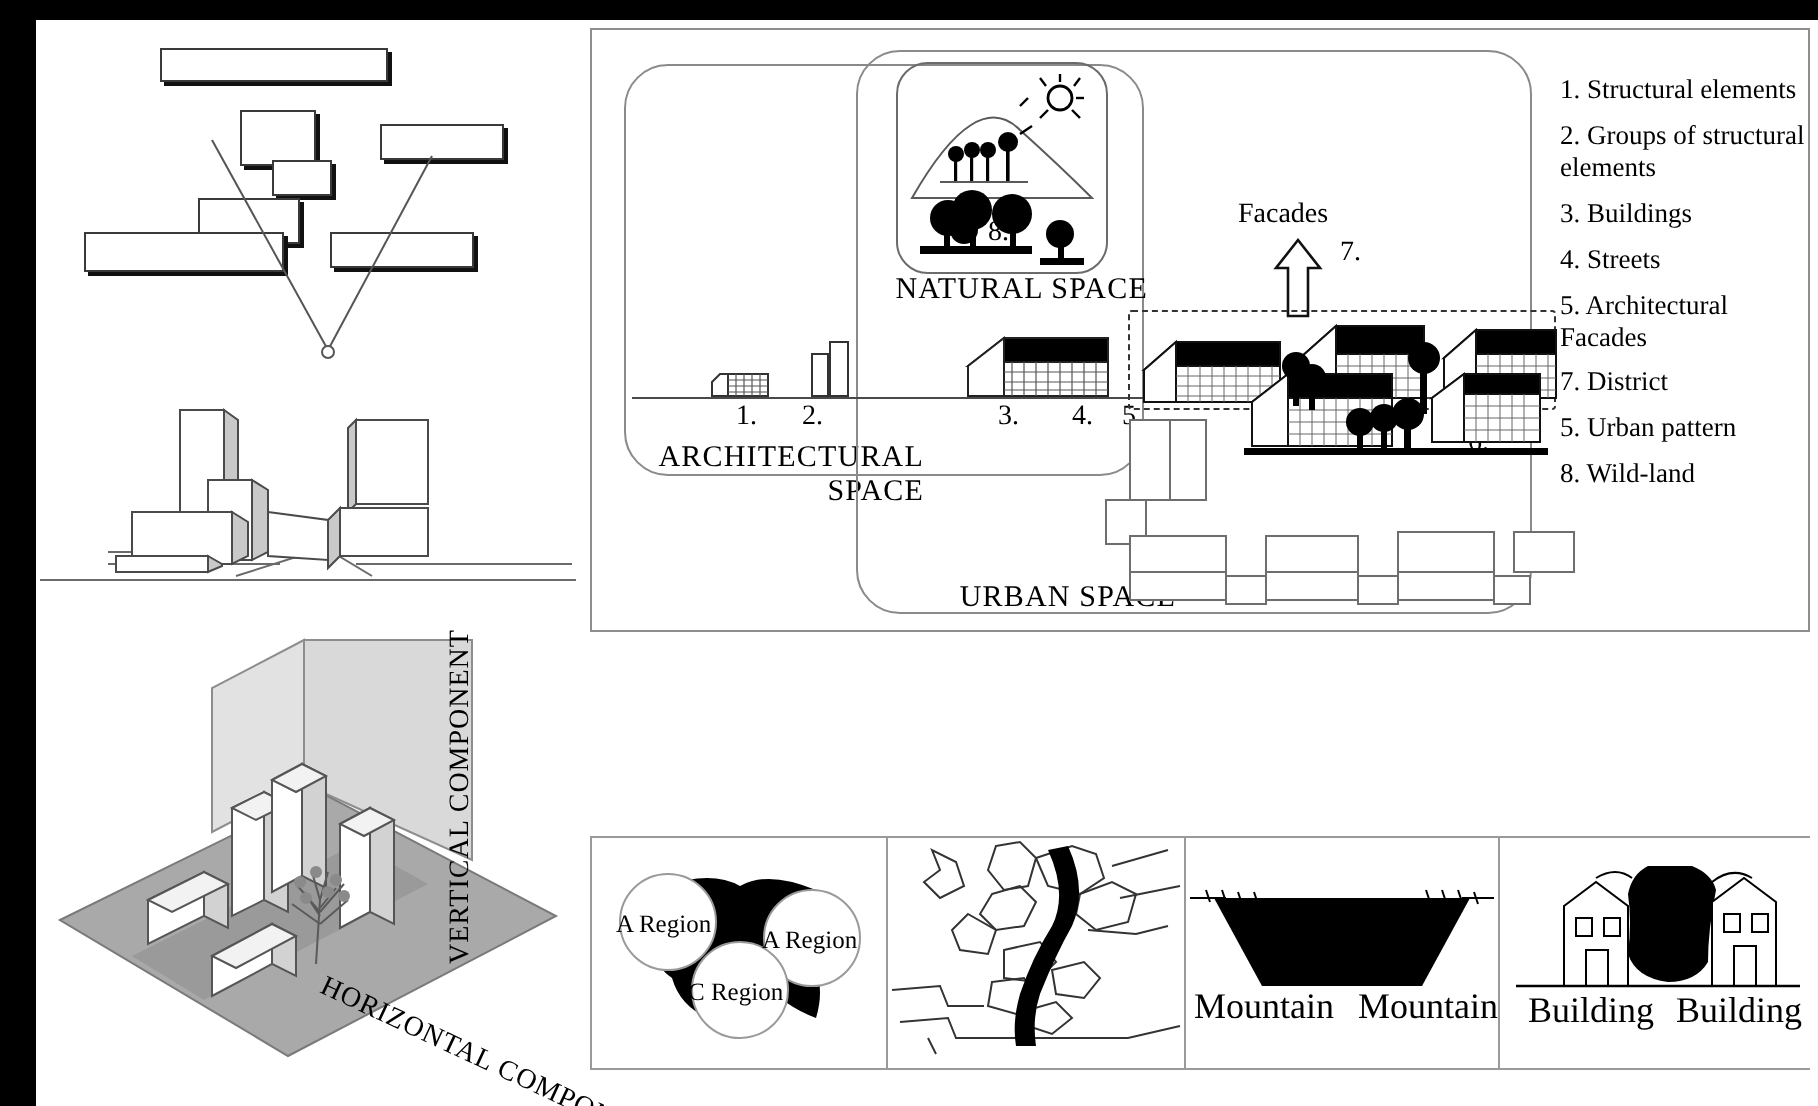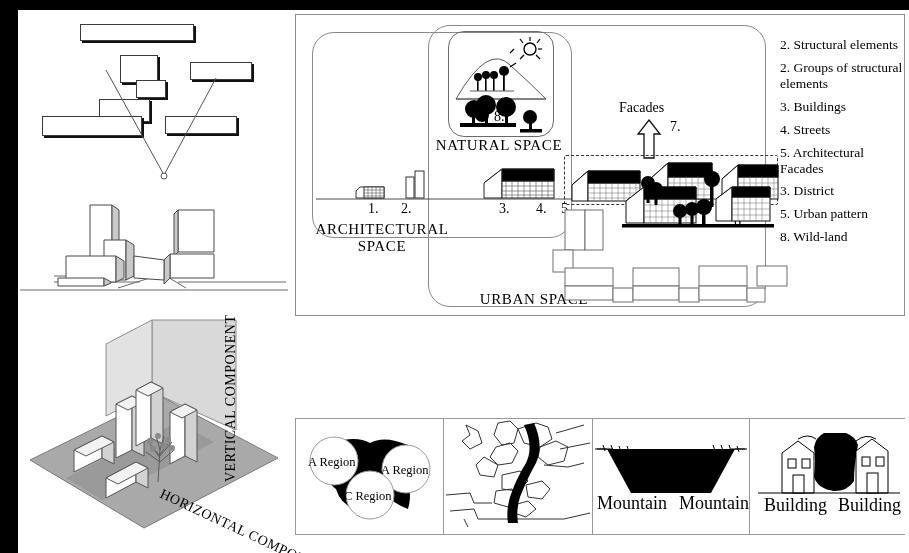--- a/index.html
+++ b/index.html
@@ -31,21 +31,21 @@
   .rot-horiz{position:absolute;transform:rotate(25deg);transform-origin:left top;
              font-size:14px;letter-spacing:.5px;white-space:nowrap;line-height:1.15;
              text-align:center;}
 
   
   #main-panel{position:absolute;left:277px;top:4px;width:608px;height:300px;
               border:1px solid #8d8d8d;background:#fff;}
 
   .space-box{position:absolute;border:1px solid #8a8a8a;border-radius:22px;background:transparent;}
   .space-label{position:absolute;font-size:15px;letter-spacing:.6px;line-height:1.15;
-               text-align:center;white-space:nowrap;}
+               text-align:right;white-space:nowrap;}
 
   .num{position:absolute;font-size:14px;}
 
   #legend{position:absolute;left:484px;top:22px;width:128px;}
   #legend .li{font-size:13.5px;line-height:1.18;margin-bottom:7px;}
 
   .facades-label{position:absolute;font-size:14px;}
 
   
   #bottom-panels{position:absolute;left:277px;top:408px;width:608px;height:115px;
@@ -395,26 +395,26 @@
         <rect x="82" y="76" width="46" height="14"></rect>
         <rect x="128" y="78" width="20" height="14"></rect>
         <rect x="148" y="56" width="48" height="20"></rect>
         <rect x="148" y="76" width="48" height="14"></rect>
         <rect x="196" y="78" width="18" height="14"></rect>
         <rect x="206" y="56" width="30" height="20"></rect>
       </g>
     </svg>
 
     <div id="legend">
-      <div class="li">2. Structural elements</div>
+      <div class="li">1. Structural elements</div>
       <div class="li">2. Groups of structural elements</div>
       <div class="li">3. Buildings</div>
       <div class="li">4. Streets</div>
       <div class="li">5. Architectural Facades</div>
-      <div class="li">3. District</div>
+      <div class="li">7. District</div>
       <div class="li">5. Urban pattern</div>
       <div class="li">8. Wild-land</div>
     </div>
   </div>
 
   <div id="bottom-panels">
 
     <div class="bp" style="width:147px;">
       <svg width="147" height="113">
         <path d="M36 24 Q60 16 74 24 Q88 16 112 26 Q118 42 106 56

